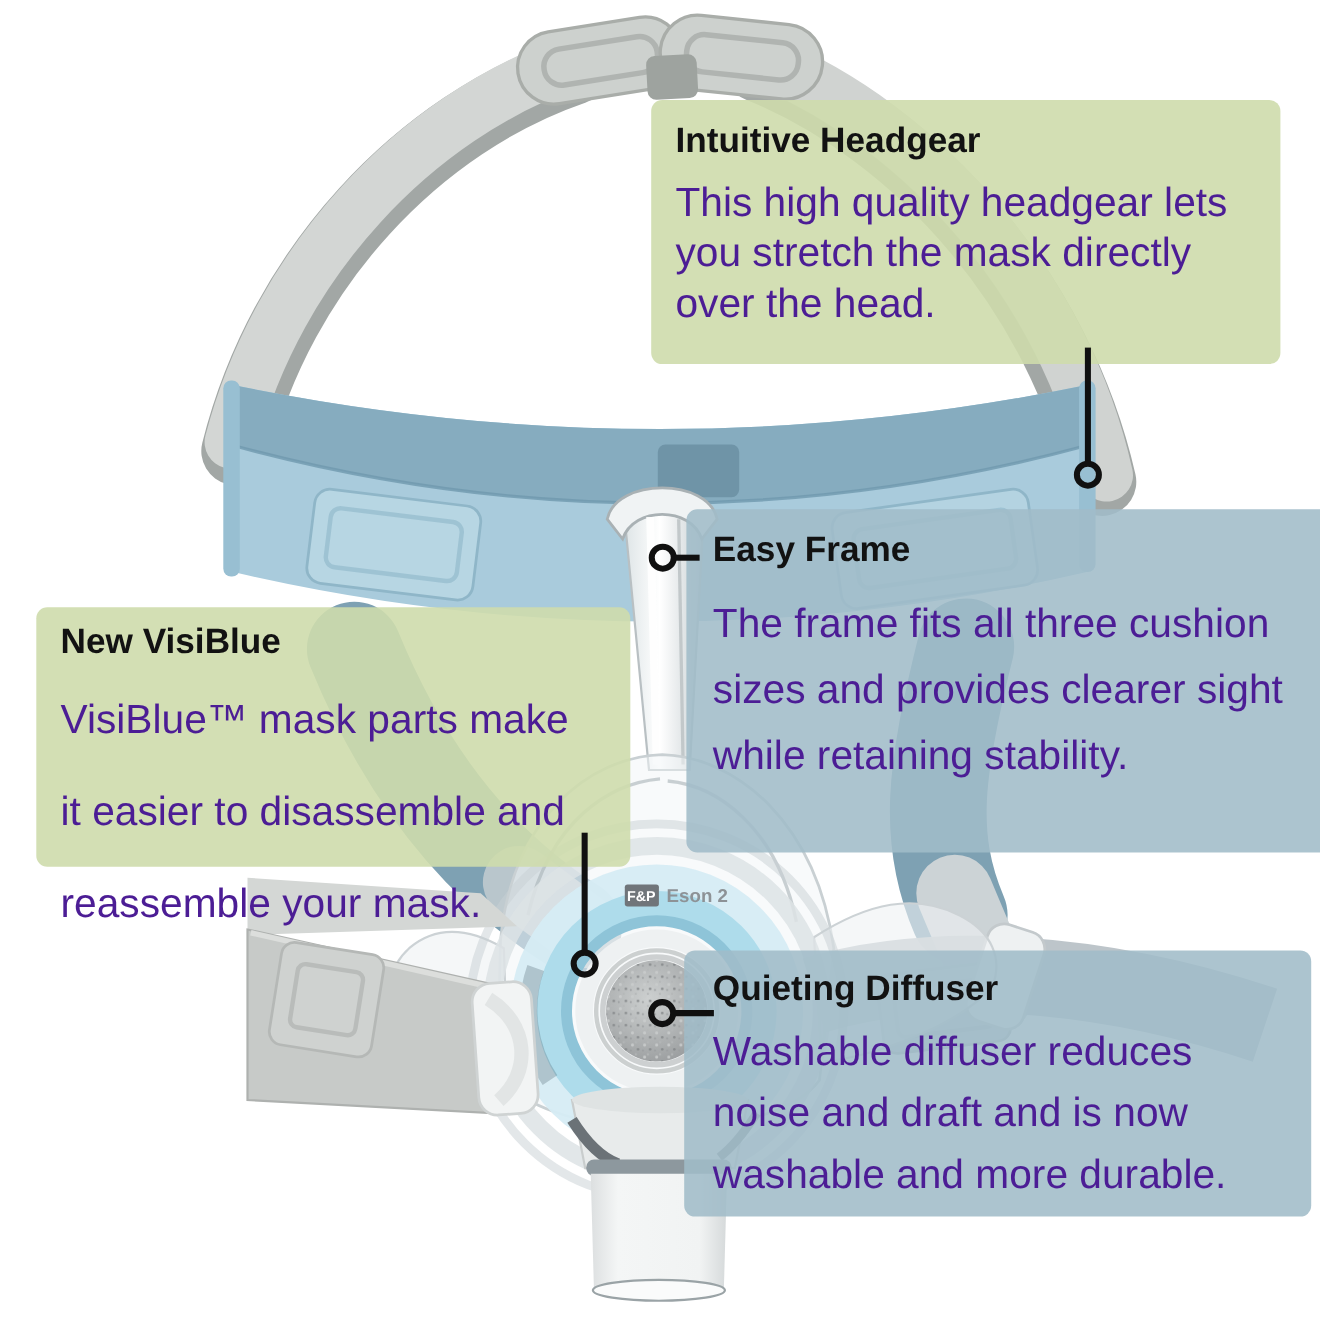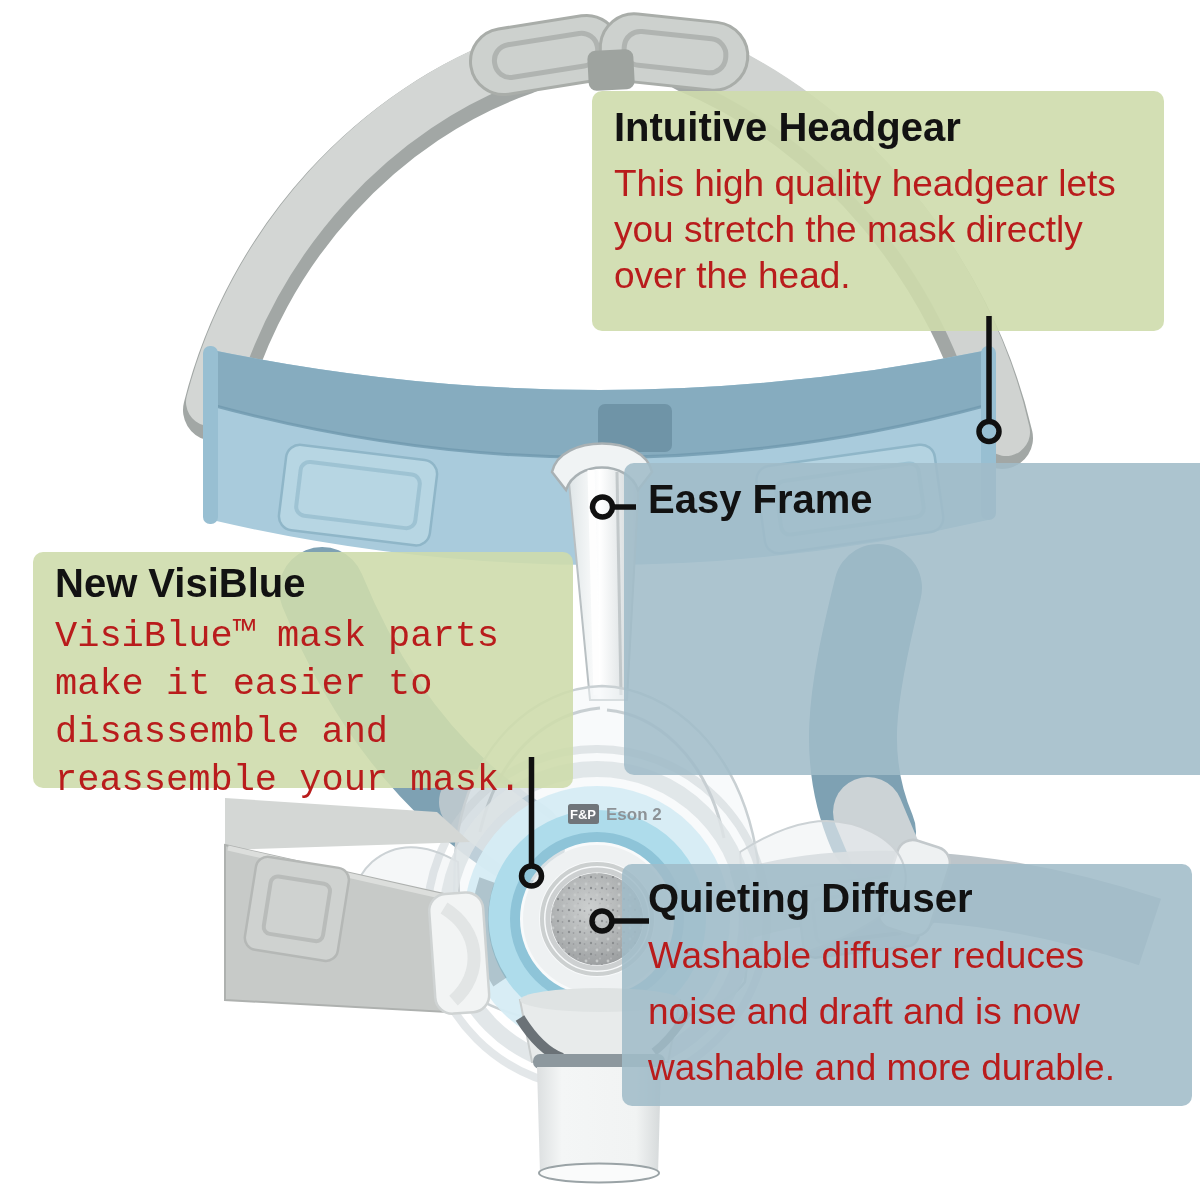--- a/index.html
+++ b/index.html
@@ -2,33 +2,33 @@
 <html><head>
 <meta charset="utf-8">
 <style>
   html,body{margin:0;padding:0;background:#ffffff;}
   .stage{
     position:relative;width:1200px;height:1200px;overflow:hidden;background:#ffffff;
     font-family:"Liberation Sans", sans-serif;color:#161616;
   }
   .product-svg{position:absolute;left:0;top:0;z-index:1;}
   .callout{position:absolute;z-index:3;border-radius:10px;box-sizing:border-box;}
-  .callout h2{margin:0;font-weight:700;font-size:40px;line-height:44px;color:#121212;}
-  .callout p{margin:0;font-weight:400;font-size:37px;color:#b91c1c;}
+  .callout h2{margin:0;font-weight:700;font-size:32px;line-height:44px;color:#121212;}
+  .callout p{margin:0;font-weight:400;font-size:37px;color:#4c1d95;}
   .green{background:rgba(206,219,172,0.90);}
   .blue{background:rgba(160,188,200,0.88);}
   .c1{left:592px;top:91px;width:572px;height:240px;padding:14px 24px 0 22px;}
   .c1 h2{margin-bottom:12px;}
   .c1 p{line-height:46px;max-width:505px;}
   .c2{left:624px;top:463px;width:612px;height:312px;padding:14px 24px 0 24px;}
   .c2 h2{margin-bottom:16px;}
   .c2 p{line-height:60px;max-width:520px;}
   .c3{left:33px;top:552px;width:540px;height:236px;padding:10px 36px 0 22px;}
   .c3 h2{line-height:42px;margin-bottom:8px;}
-  .c3 p{line-height:48px;max-width:495px;font-family:Liberation Mono, monospace;}
+  .c3 p{line-height:84px;max-width:495px;}
   .c4{left:622px;top:864px;width:570px;height:242px;padding:14px 24px 0 26px;}
   .c4 h2{line-height:40px;margin-bottom:10px;}
   .c4 p{line-height:56px;max-width:520px;}
   .connector-svg{position:absolute;left:0;top:0;z-index:5;pointer-events:none;}
 </style>
 </head>
 <body>
 
 <div class="stage">
 
@@ -168,20 +168,21 @@
     </g>
   </svg>
 
   <div class="callout green c1">
     <h2>Intuitive Headgear</h2>
     <p>This high quality headgear lets you stretch the mask directly over the head.</p>
   </div>
 
   <div class="callout blue c2">
     <h2>Easy Frame</h2>
+    <p>The frame fits all three cushion sizes and provides clearer sight while retaining stability.</p>
   </div>
 
   <div class="callout green c3">
     <h2>New VisiBlue</h2>
     <p>VisiBlue™ mask parts make it easier to disassemble and reassemble your mask.</p>
   </div>
 
   <div class="callout blue c4">
     <h2>Quieting Diffuser</h2>
     <p>Washable diffuser reduces noise and draft and is now washable and more durable.</p>

